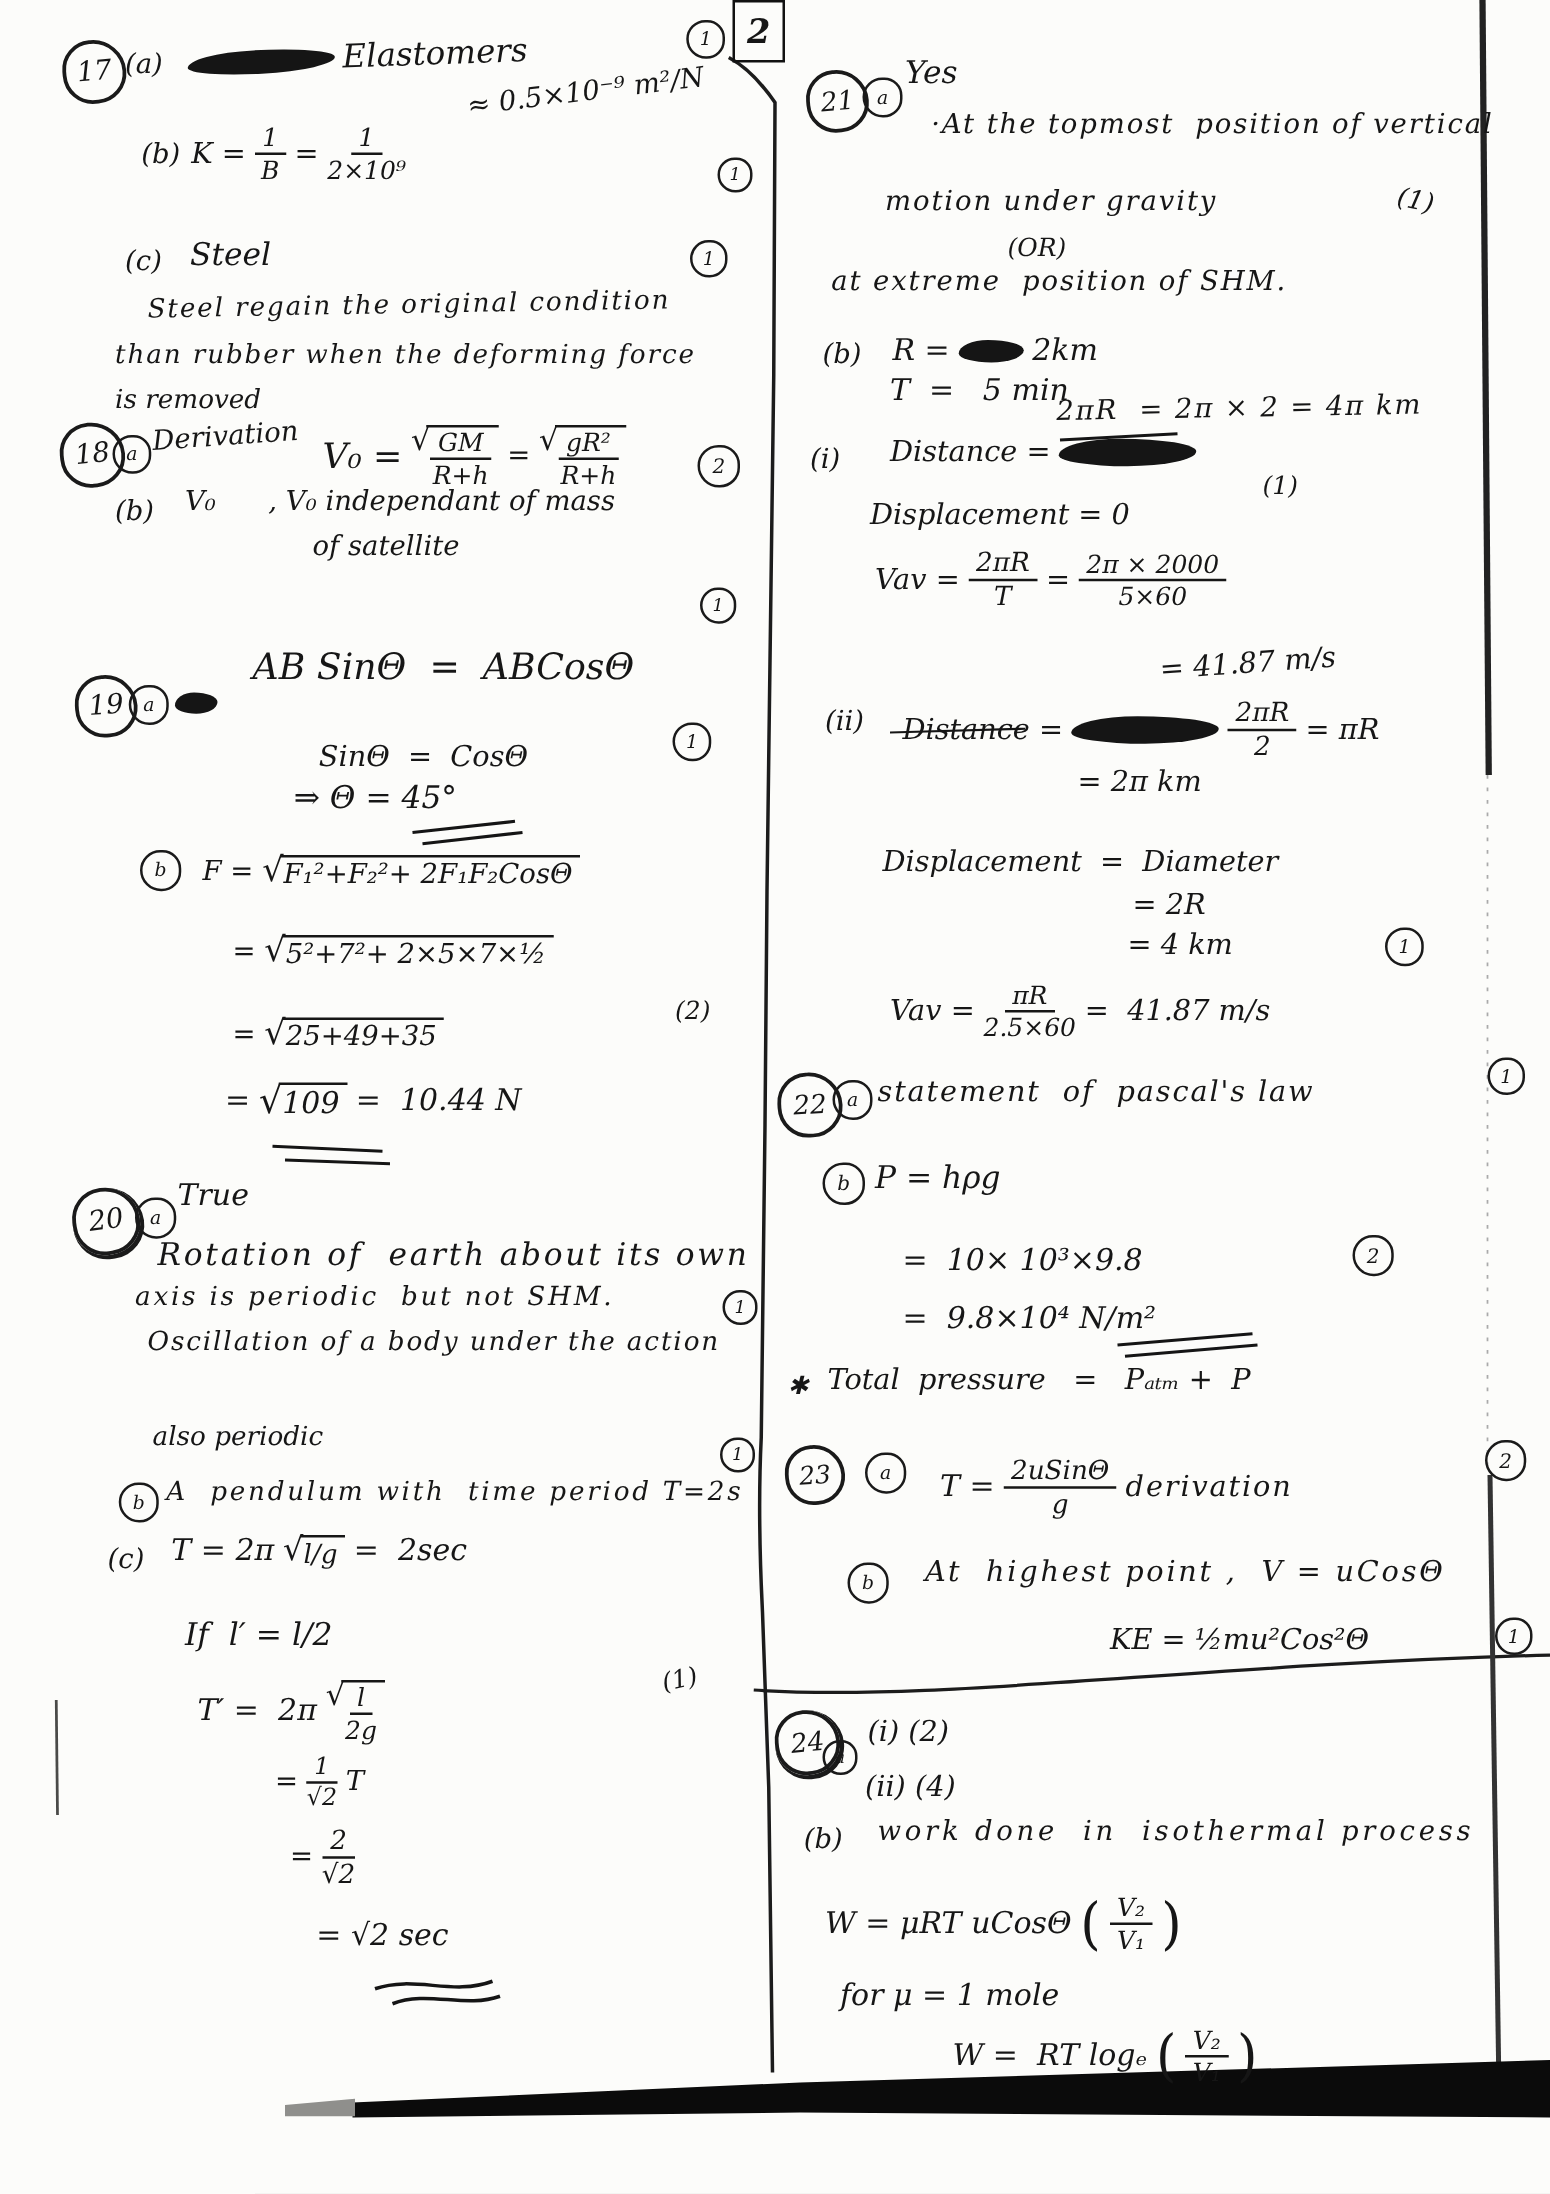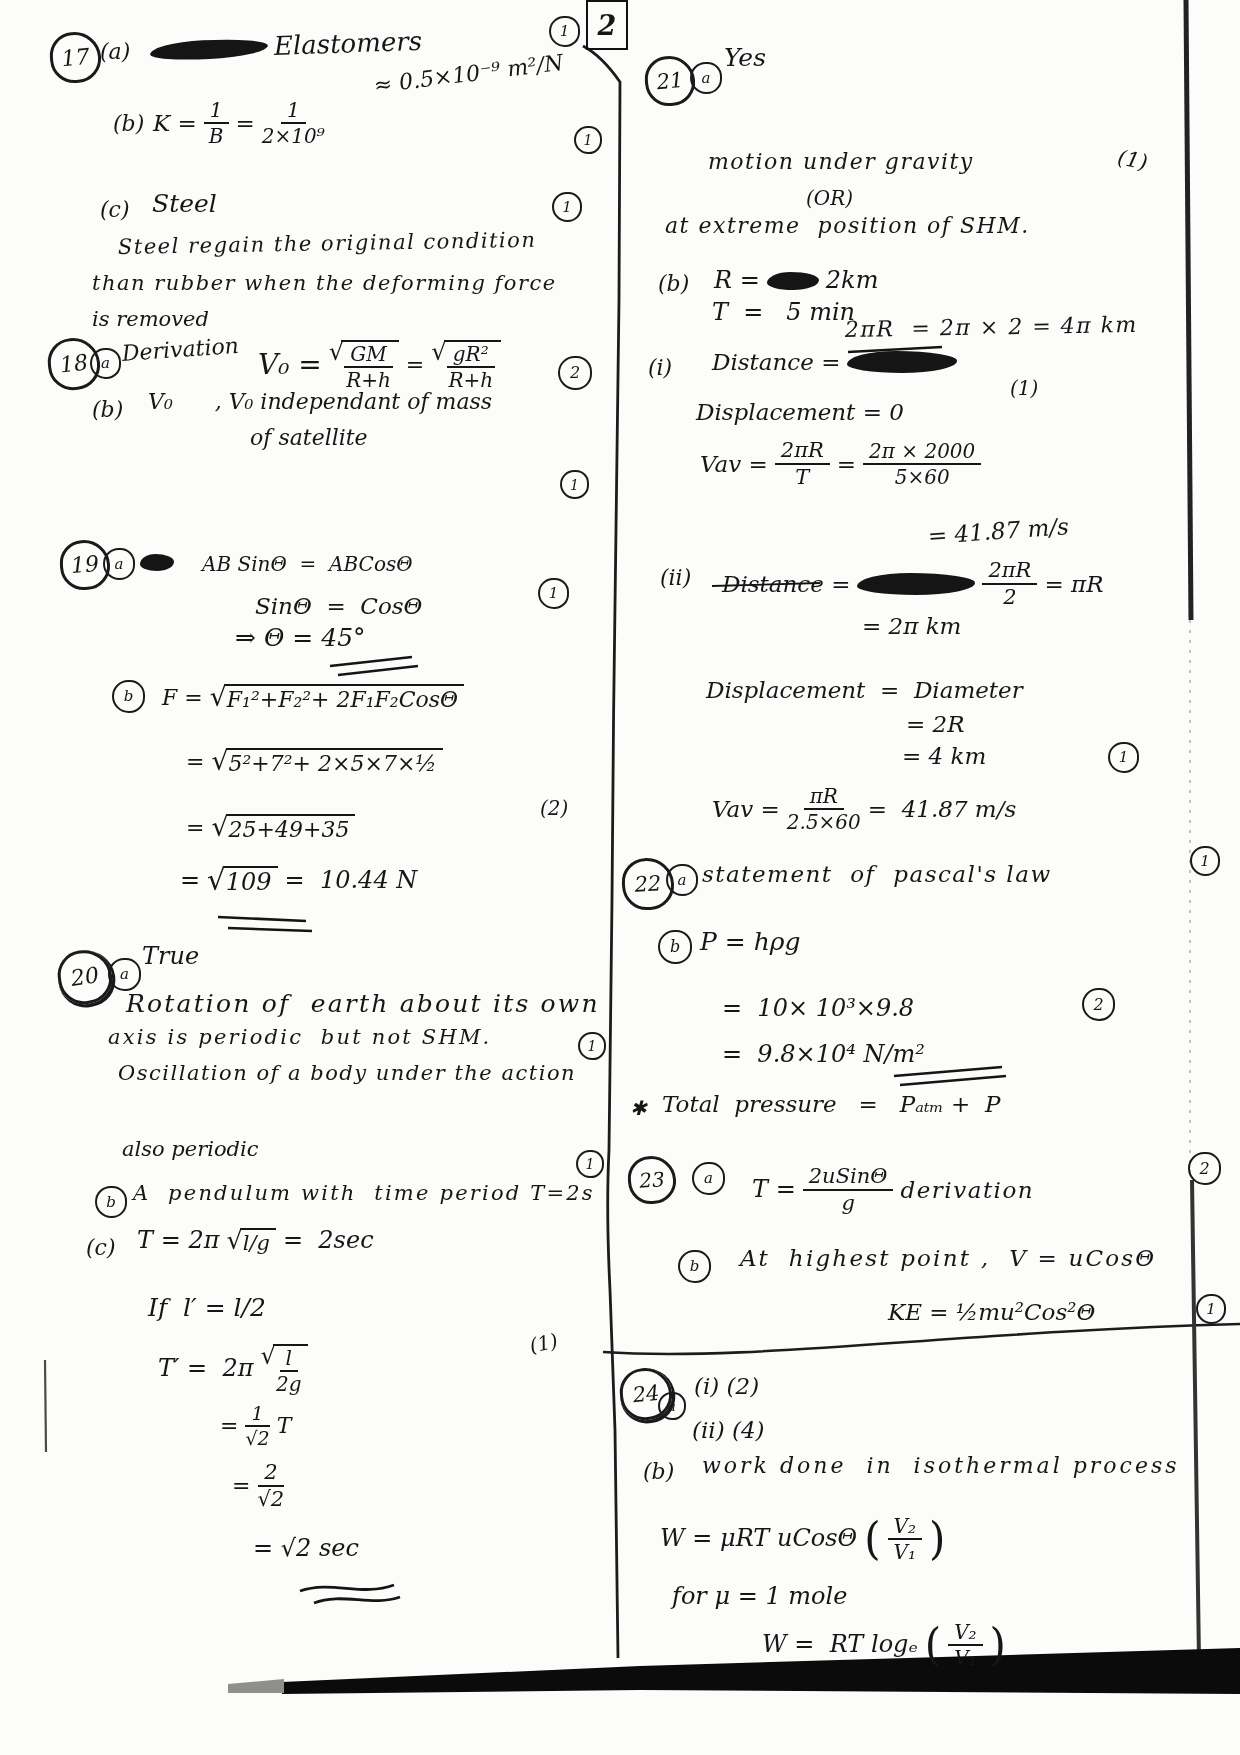--- a/index.html
+++ b/index.html
@@ -98,21 +98,21 @@
   <div class="c" style="left:558px;top:356px;width:30px;height:30px;font-size:16px">2</div>
 
   <div class="l" style="left:92px;top:398px;font-size:22px">(b)</div>
   <div class="l" style="left:148px;top:390px;font-size:22px">V₀      , V₀ independant of mass</div>
   <div class="l" style="left:250px;top:426px;font-size:22px">of satellite</div>
   <div class="c" style="left:560px;top:470px;width:25px;height:25px;font-size:14px">1</div>
 
   <div class="c cq" style="left:60px;top:540px;width:44px;height:44px;font-size:22px;--r:-4deg">19</div>
   <div class="c" style="left:103px;top:548px;width:28px;height:28px;font-size:15px">a</div>
   <div class="scriba" style="left:140px;top:554px;width:34px;height:17px"></div>
-  <div class="l" style="left:202px;top:554px;font-size:20px">AB SinΘ  =  ABCosΘ</div>
+  <div class="l" style="left:202px;top:518px;font-size:29px">AB SinΘ  =  ABCosΘ</div>
   <div class="l" style="left:255px;top:594px;font-size:23px">SinΘ  =  CosΘ</div>
   <div class="c" style="left:538px;top:578px;width:27px;height:27px;font-size:15px">1</div>
   <div class="l" style="left:235px;top:624px;font-size:25px">⇒ Θ = 45°</div>
 
   <div class="c" style="left:112px;top:680px;width:29px;height:29px;font-size:15px">b</div>
   <div class="l" style="left:162px;top:684px;font-size:22px">
     <span>F =</span>
     <span class="rad"><span class="rs">√</span><span class="rb">F₁²+F₂²+ 2F₁F₂CosΘ</span></span>
   </div>
   <div class="l" style="left:186px;top:748px;font-size:22px">
@@ -162,20 +162,21 @@
   </div>
   <div class="l" style="left:232px;top:1462px;font-size:22px">
     <span>=</span>
     <span class="frac" style="font-size:21px"><span class="fn">2</span><span class="fd">√2</span></span>
   </div>
   <div class="l" style="left:253px;top:1536px;font-size:24px">= √2 sec</div>
 
   <div class="c cq" style="left:645px;top:56px;width:44px;height:44px;font-size:21px;--r:-5deg">21</div>
   <div class="c" style="left:690px;top:62px;width:28px;height:28px;font-size:15px">a</div>
   <div class="l" style="left:724px;top:44px;font-size:25px">Yes</div>
+  <div class="l ls1" style="left:745px;top:88px;font-size:22px">·At the topmost  position of vertical</div>
   <div class="l ls1" style="left:708px;top:150px;font-size:22px">motion under gravity</div>
   <div class="l" style="left:1118px;top:146px;font-size:21px;--r:12deg">(1)</div>
   <div class="l" style="left:806px;top:188px;font-size:20px">(OR)</div>
   <div class="l ls1" style="left:665px;top:214px;font-size:22px">at extreme  position of SHM.</div>
 
   <div class="l" style="left:658px;top:272px;font-size:22px">(b)</div>
   <div class="l" style="left:714px;top:268px;font-size:24px">
     <span>R =</span>
     <span class="scrib" style="width:52px;height:18px"></span>
     <span>2km</span>

